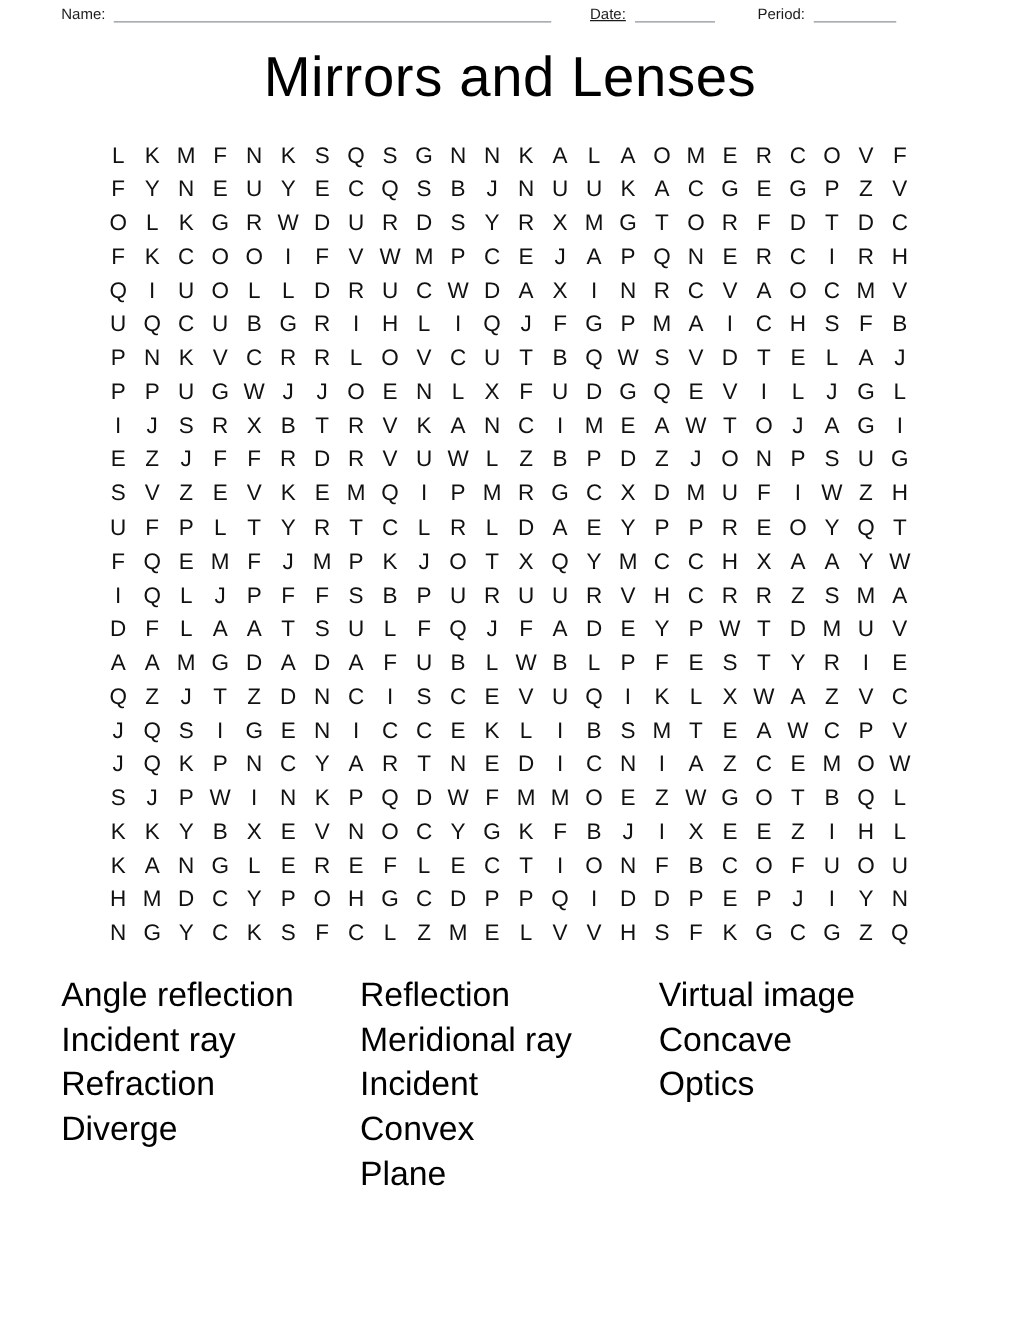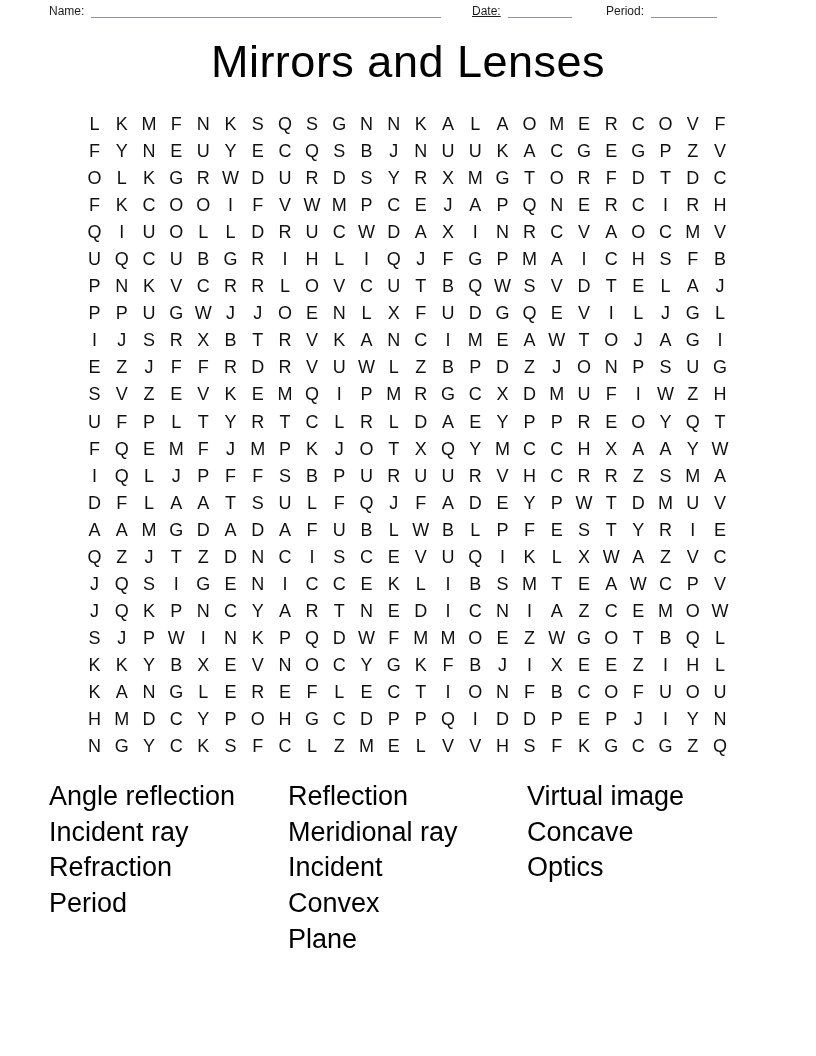--- a/index.html
+++ b/index.html
@@ -653,21 +653,21 @@
     <span class="cell">C</span>
     <span class="cell">G</span>
     <span class="cell">Z</span>
     <span class="cell">Q</span>
   </div>
 
 <div class="word-col" id="word-col-0">
     <div class="word">Angle reflection</div>
     <div class="word">Incident ray</div>
     <div class="word">Refraction</div>
-    <div class="word">Period</div>
+    <div class="word">Diverge</div>
   </div>
 <div class="word-col" id="word-col-1">
     <div class="word">Reflection</div>
     <div class="word">Meridional ray</div>
     <div class="word">Incident</div>
     <div class="word">Convex</div>
     <div class="word">Plane</div>
   </div>
 <div class="word-col" id="word-col-2">
     <div class="word">Virtual image</div>

